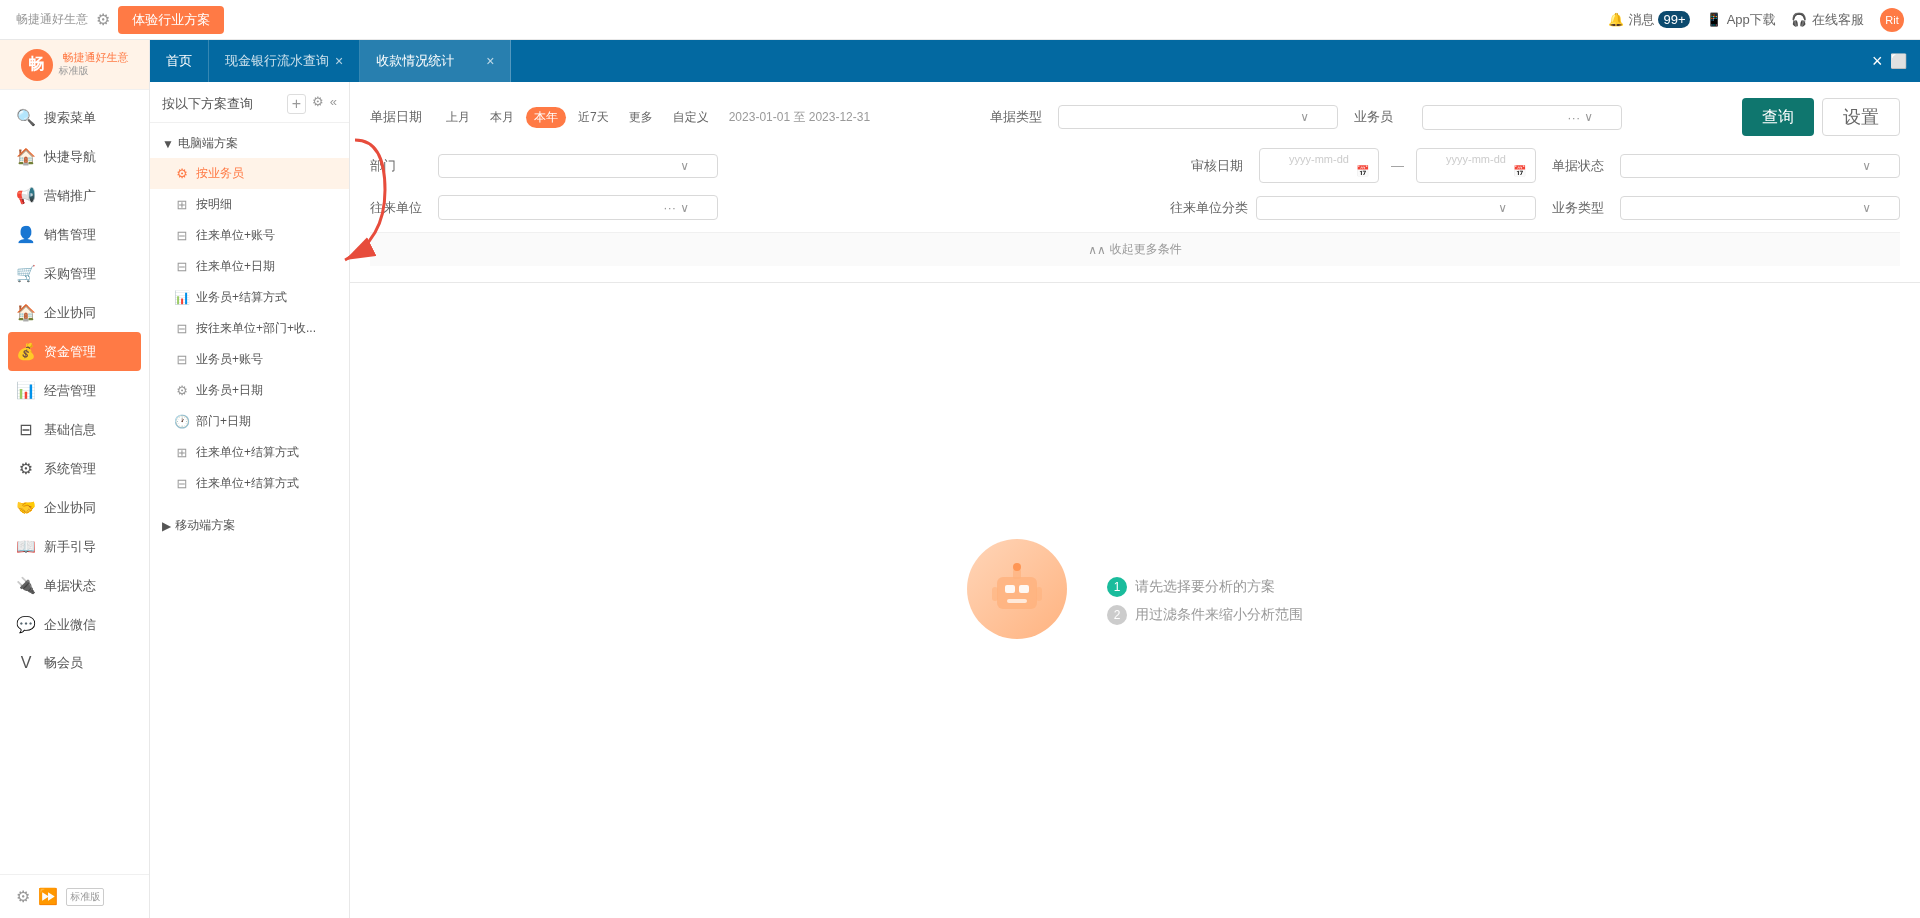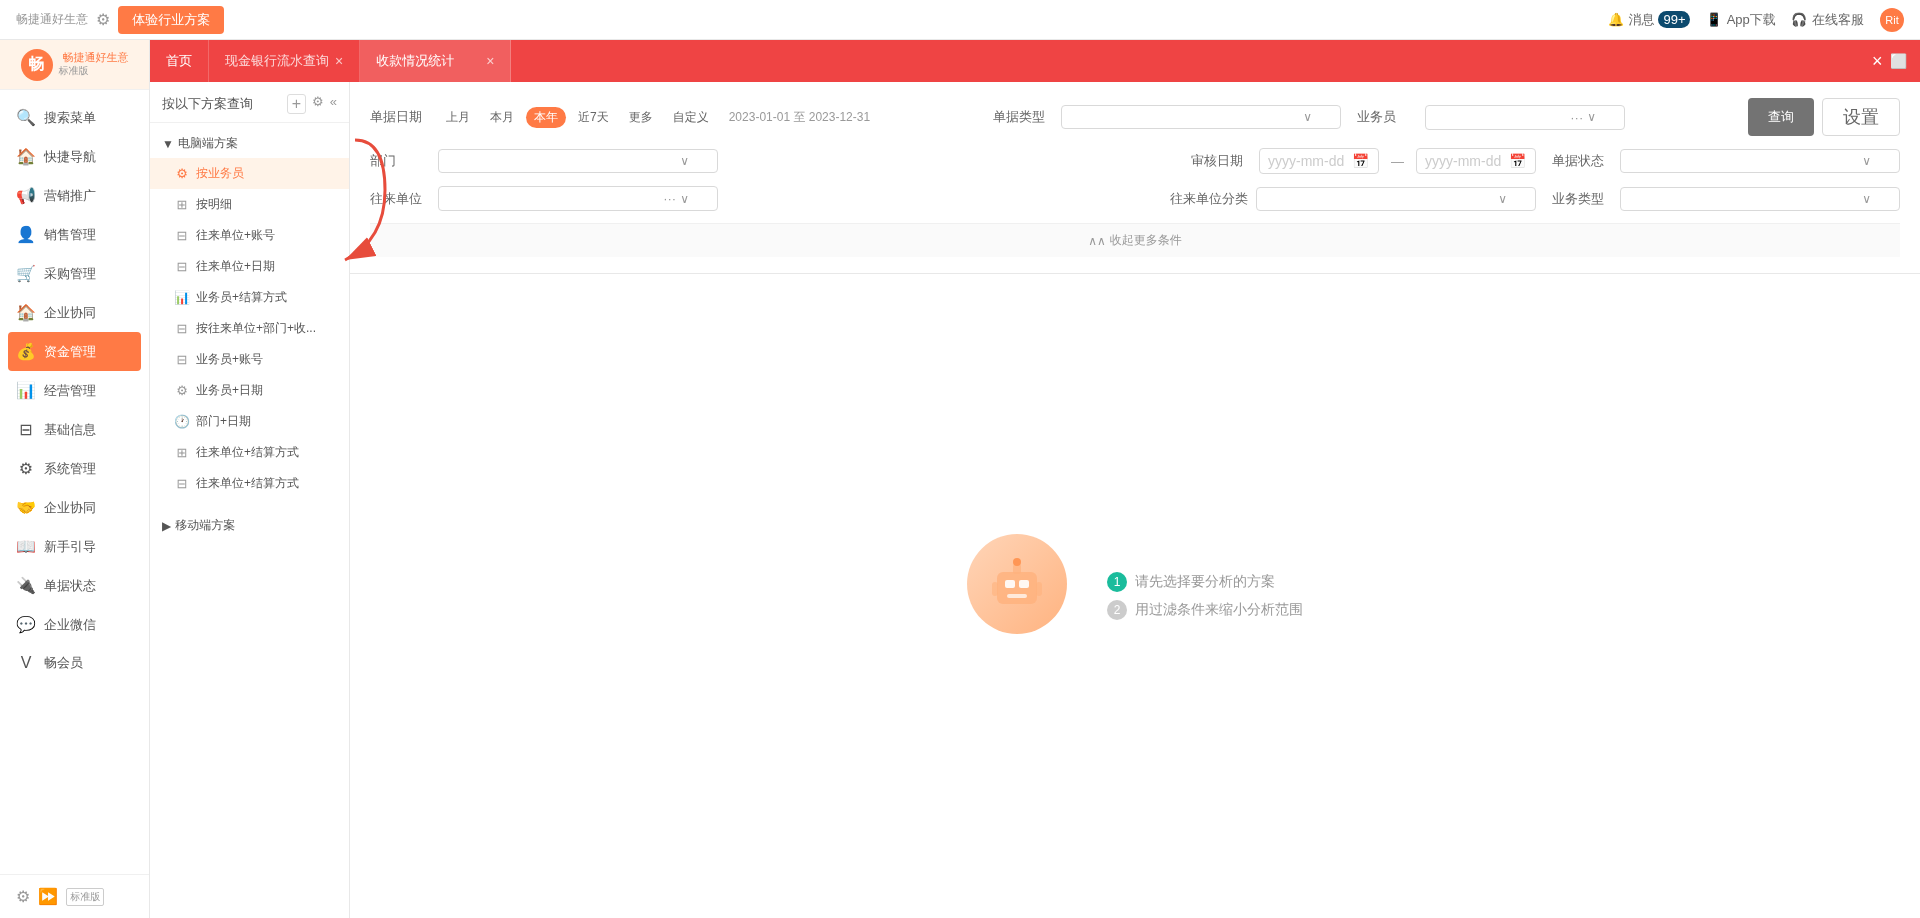--- a/index.html
+++ b/index.html
@@ -63,21 +63,21 @@
     .sidebar-bottom { padding: 12px 16px; display: flex; align-items: center; gap: 8px; border-top: 1px solid #f0f0f0; }
     .sidebar-bottom-icon { cursor: pointer; color: #999; font-size: 16px; }
     .std-tag { font-size: 10px; color: #999; border: 1px solid #ccc; border-radius: 2px; padding: 1px 3px; }
 
     
     .content-area { flex: 1; display: flex; flex-direction: column; overflow: hidden; }
 
     
     .tab-bar {
       height: 42px;
-      background: #ef4444;
+      background: #0369a1;
       display: flex;
       align-items: stretch;
       padding: 0;
       position: relative;
     }
     .tab-item {
       display: flex; align-items: center; gap: 6px;
       padding: 0 16px; cursor: pointer; color: rgba(255,255,255,0.8);
       font-size: 13px; border-right: 1px solid rgba(255,255,255,0.2);
       position: relative;
@@ -159,27 +159,27 @@
     .date-range { color: #999; font-size: 12px; margin-left: 4px; }
     .filter-select {
       border: 1px solid #d9d9d9; border-radius: 4px;
       padding: 4px 28px 4px 8px; font-size: 13px; color: #333;
       background: #fff; cursor: pointer; position: relative;
       min-width: 200px; display: flex; align-items: center; justify-content: space-between;
     }
     .filter-select-wide { min-width: 280px; }
     .filter-date-input {
       border: 1px solid #d9d9d9; border-radius: 4px;
-      padding: 4px 8px; font-size: 14px; color: #ccc;
-      background: #fff; min-width: 120px; display: flex; align-items: center;
+      padding: 4px 8px; font-size: 11px; color: #ccc;
+      background: #fff; min-width: 120px; display: flex; align-items: center; flex-direction: column;
     }
     .filter-date-sep { color: #999; padding: 0 4px; }
     .btn-query {
-      background: #737373; color: #fff; border: none; border-radius: 4px;
-      padding: 6px 20px; font-size: 13px; cursor: pointer;
+      background: #0f766e; color: #fff; border: none; border-radius: 4px;
+      padding: 6px 20px; font-size: 16px; cursor: pointer;
     }
     .btn-set {
       background: #fff; color: #666; border: 1px solid #d9d9d9; border-radius: 4px;
       padding: 6px 20px; font-size: 18px; cursor: pointer;
     }
     .filter-actions { display: flex; gap: 8px; margin-left: auto; }
     .collapse-bar {
       display: flex; align-items: center; justify-content: center;
       padding: 8px; color: #999; cursor: pointer; font-size: 12px;
       background: #fafafa; border-top: 1px solid #f0f0f0;

